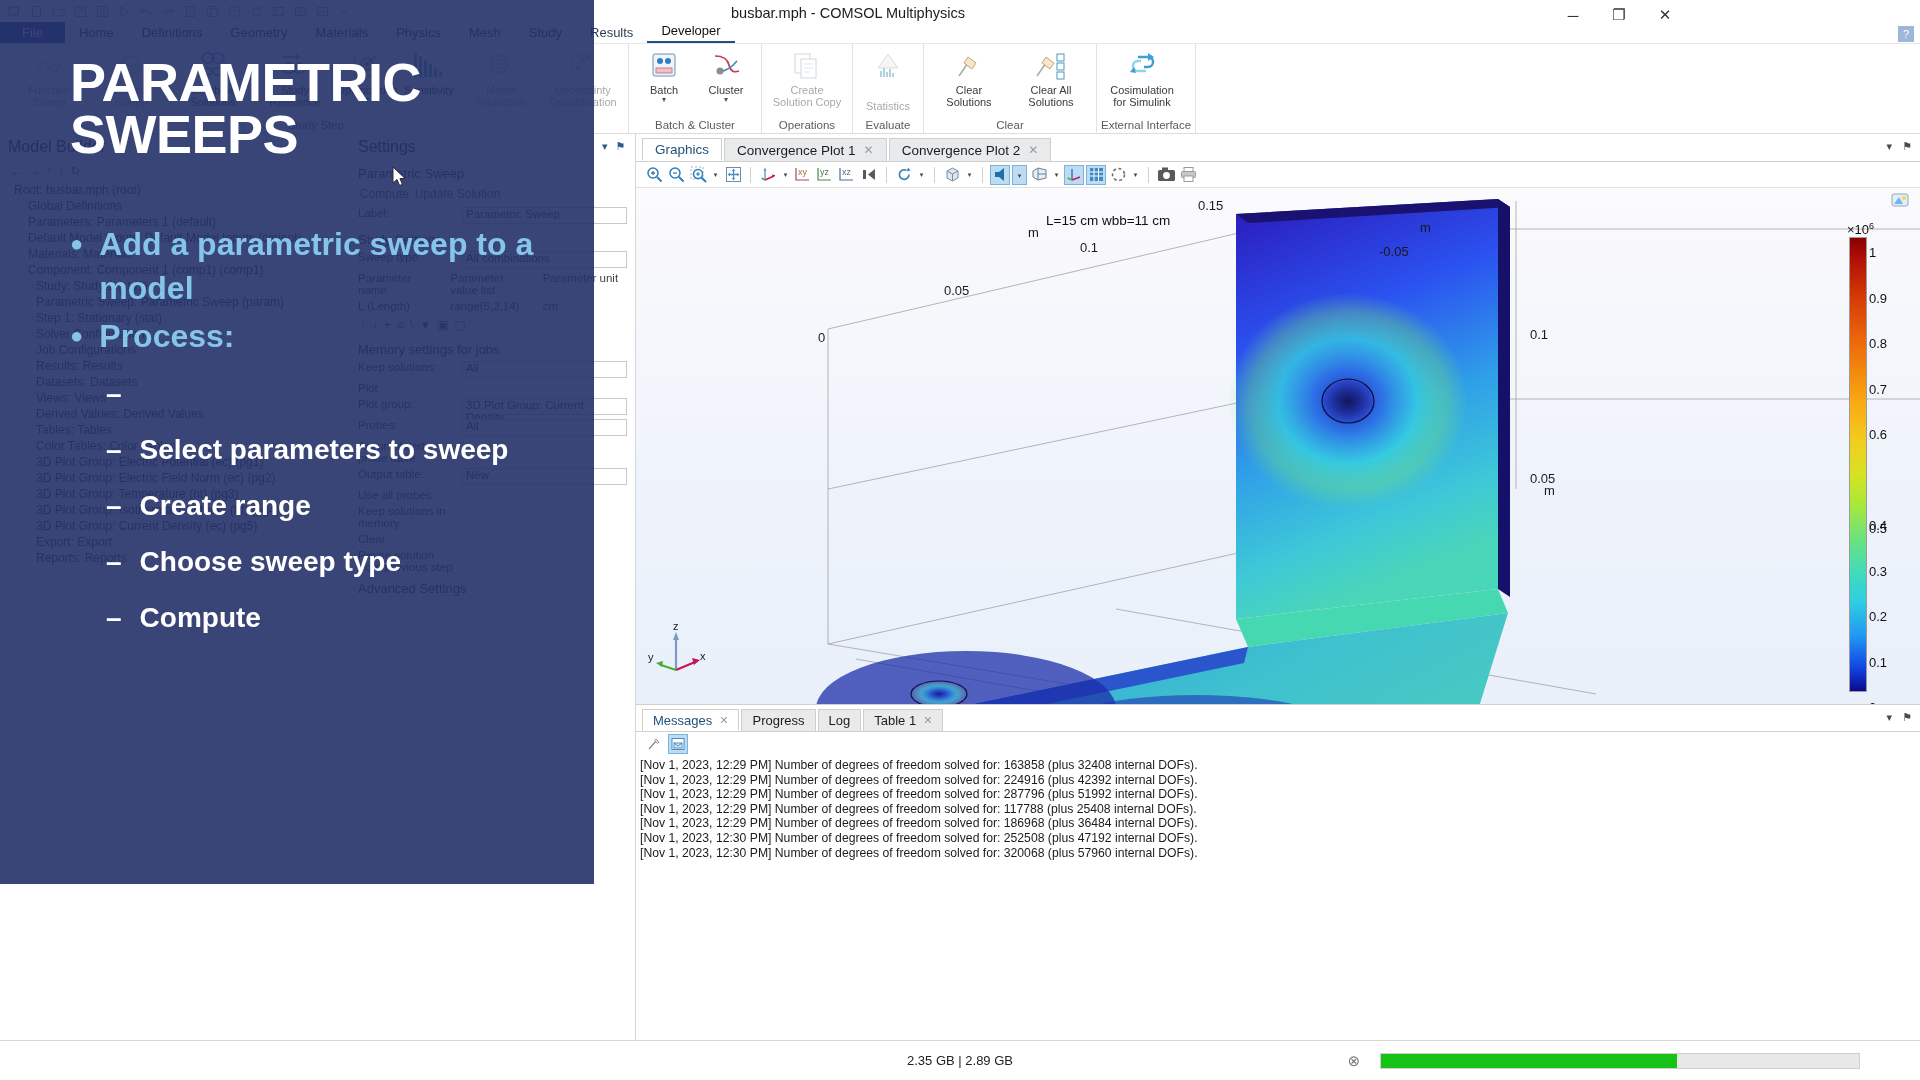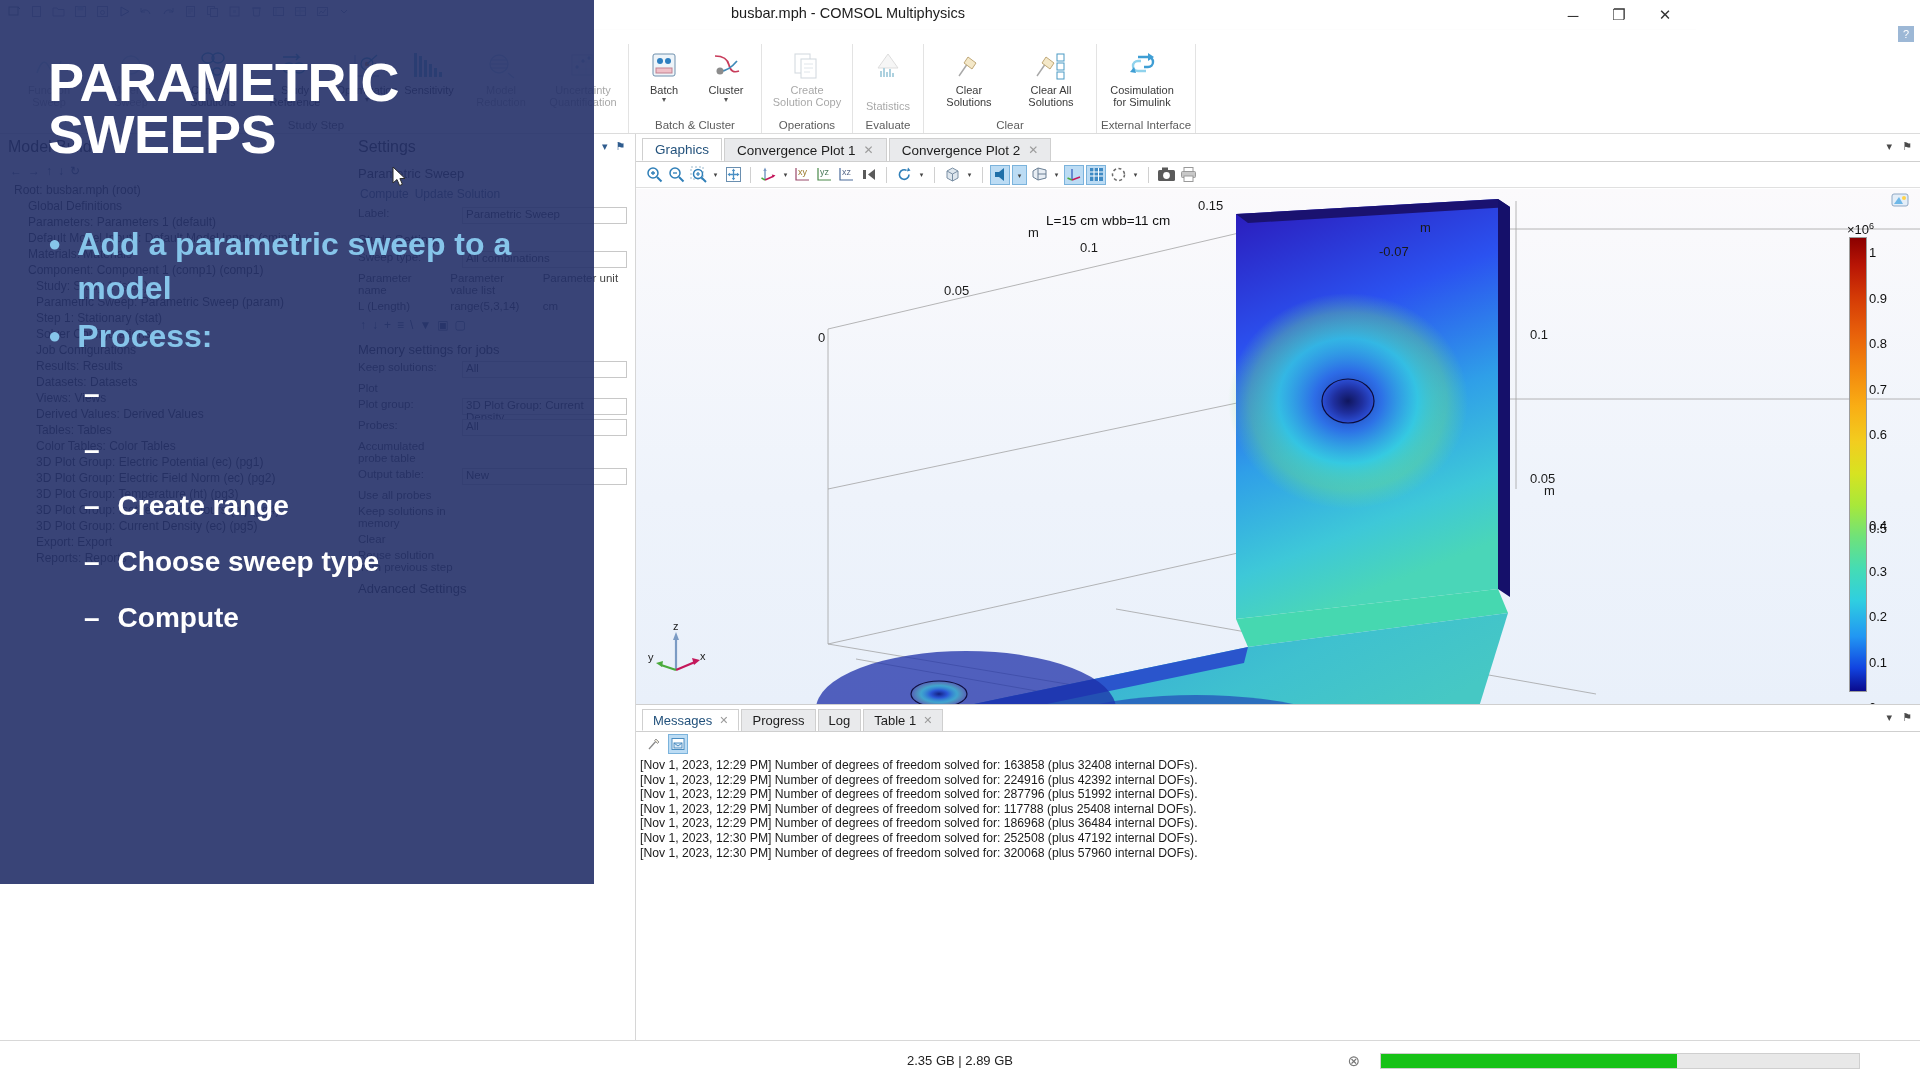--- a/index.html
+++ b/index.html
@@ -171,21 +171,21 @@
   .prog-track {
     position: absolute; right: 60px; width: 480px; height: 16px;
     background: #e8e8e8; border: 1px solid #cfcfcf;
   }
   .prog-fill { height: 100%; background: #17c217; }
 
   
   #overlay {
     position: absolute; left: 0; top: 0; width: 594px; height: 884px;
     background: rgba(36, 48, 104, 0.90);
-    color: #fff; padding: 42px 34px 0 48px;
+    color: #fff; padding: 42px 34px 0 70px;
   }
   #overlay .slide-title {
     font-size: 54px; font-weight: 700; line-height: 52px; letter-spacing: -0.5px;
     margin-top: 14px;
   }
   .bullets { margin-top: 62px; }
   .b1 { display: flex; gap: 16px; color: #86c5ea; font-size: 32px; font-weight: 600;
         line-height: 44px; margin-bottom: 4px; }
   .b1 .dot { font-size: 22px; line-height: 44px; }
   .b2 { display: flex; gap: 18px; color: #ffffff; font-size: 28px; font-weight: 700;
@@ -294,20 +294,32 @@
       </span>
     </div>
     <div class="titlebar-text">busbar.mph - COMSOL Multiphysics</div>
     <div class="win-btns">
       <div class="win-btn">─</div>
       <div class="win-btn">❐</div>
       <div class="win-btn">✕</div>
     </div>
   </div>
 
+  <div class="ribbon-tabs" id="ribbon-tabs">
+      <div class="rtab file">File</div>
+      <div class="rtab">Home</div>
+      <div class="rtab">Definitions</div>
+      <div class="rtab">Geometry</div>
+      <div class="rtab">Materials</div>
+      <div class="rtab">Physics</div>
+      <div class="rtab">Mesh</div>
+      <div class="rtab">Study</div>
+      <div class="rtab">Results</div>
+      <div class="rtab active">Developer</div>
+    </div>
 
   <div class="ribbon" id="ribbon-body">
       <div class="rgroup">
         <div class="rgroup-items">
           <div class="rbtn wide" style="opacity: 0.45;">
             <div class="ico">
               <svg width="30" height="30" viewBox="0 0 30 30">
                 <path d="M3 22 Q9 4 15 16 T27 10" fill="none" stroke="#6fb5c9" stroke-width="1.6"></path>
               </svg>
             </div>
@@ -885,21 +897,21 @@
         <ellipse cx="418" cy="555" rx="28" ry="13" fill="url(#boltglow)" stroke="#101040" stroke-width="1.2"></ellipse>
       </svg>
 
       <div class="title-lbl" style="left:410px;top:24px">L=15 cm wbb=11 cm</div>
       <div class="ax-lbl" style="left:392px;top:36px">m</div>
       <div class="ax-lbl" style="left:784px;top:31px">m</div>
       <div class="ax-lbl" style="left:182px;top:141px">0</div>
       <div class="ax-lbl" style="left:308px;top:94px">0.05</div>
       <div class="ax-lbl" style="left:444px;top:51px">0.1</div>
       <div class="ax-lbl" style="left:562px;top:9px">0.15</div>
-      <div class="ax-lbl" style="left:743px;top:55px">-0.07</div>
+      <div class="ax-lbl" style="left:743px;top:55px">-0.05</div>
       <div class="ax-lbl" style="left:894px;top:138px">0.1</div>
       <div class="ax-lbl" style="left:894px;top:282px">0.05</div>
       <div class="ax-lbl" style="left:908px;top:294px">m</div>
 
       <div class="triad">
         <svg width="60" height="52" viewBox="0 0 60 52">
           <line x1="28" y1="46" x2="28" y2="14" stroke="#7b9bc4" stroke-width="2.2"></line>
           <polygon points="28,8 25,16 31,16" fill="#7b9bc4"></polygon>
           <text x="25" y="6" font-size="11" fill="#1a1a1a" font-family="Liberation Sans, sans-serif">z</text>
           <line x1="28" y1="46" x2="47" y2="38" stroke="#c4175b" stroke-width="2.2"></line>
@@ -1011,20 +1023,21 @@
       </div>
       <div class="b1">
         <span class="dot">●</span>
         <span>Process:</span>
       </div>
       <div class="b2">
         <span class="dash">–</span>
       </div>
       <div class="b2">
         <span class="dash">–</span>
+        <span>Select parameters to sweep</span>
       </div>
       <div class="b2">
         <span class="dash">–</span>
         <span>Create range</span>
       </div>
       <div class="b2">
         <span class="dash">–</span>
         <span>Choose sweep type</span>
       </div>
       <div class="b2">

